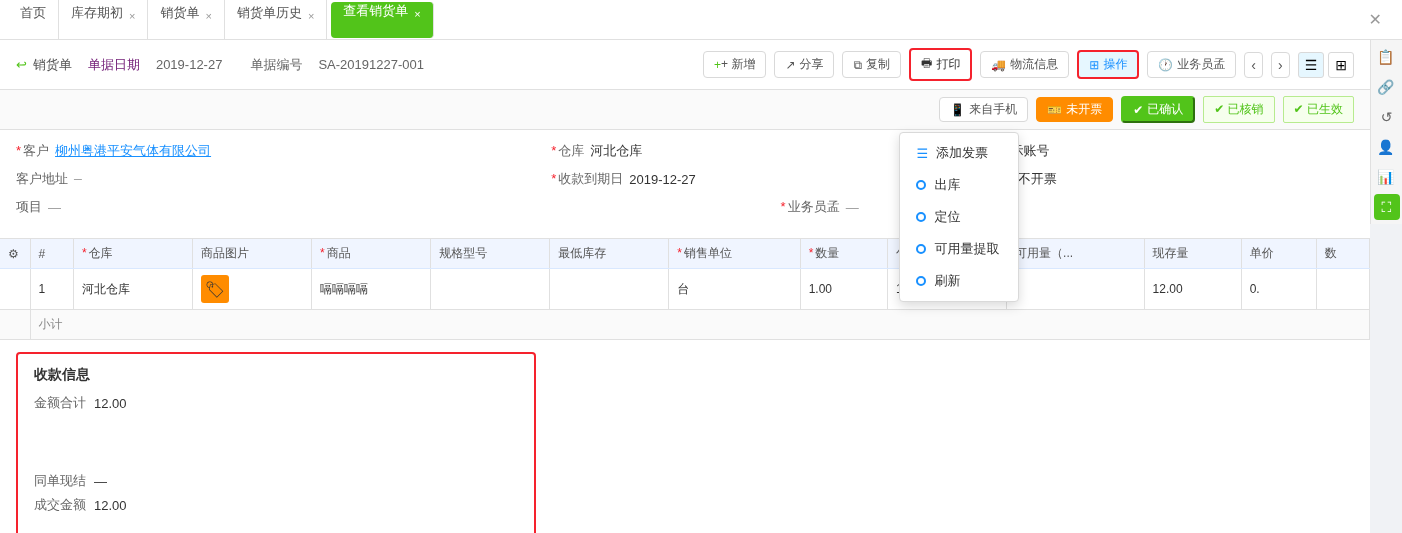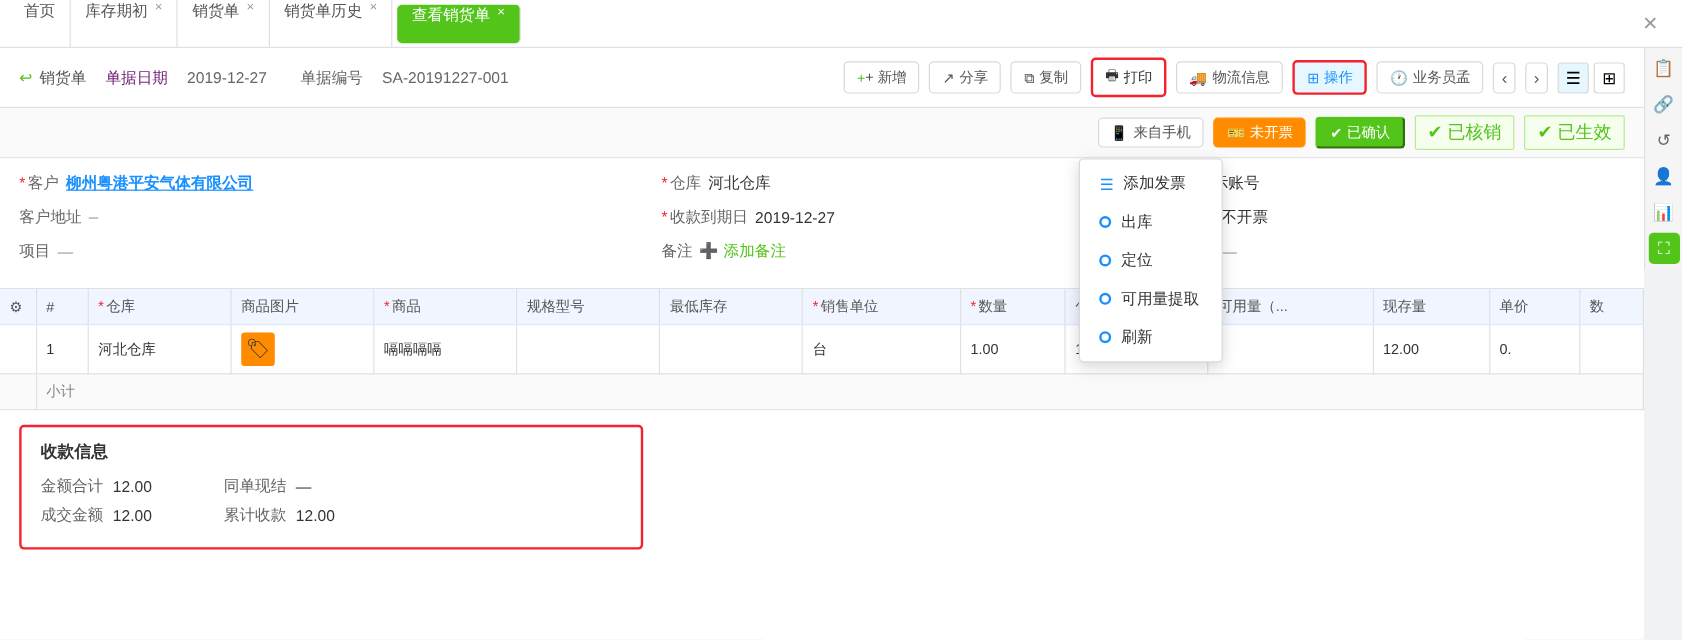--- a/index.html
+++ b/index.html
@@ -5,21 +5,21 @@
     * { box-sizing: border-box; margin: 0; padding: 0; }
     body { font-family: "Microsoft YaHei", "PingFang SC", sans-serif; font-size: 13px; background: #f0f2f5; color: #333; }
 
     
     .tab-bar {
       display: flex; align-items: center; background: #fff;
       border-bottom: 1px solid #e0e0e0; height: 40px; padding: 0 8px;
       position: relative;
     }
     .tab-item {
-      display: flex; align-items: flex-start; padding: 0 12px; height: 40px;
+      display: flex; align-items: flex-end; padding: 18px 12px; height: 40px;
       cursor: pointer; font-size: 13px; color: #555; border-right: 1px solid #e0e0e0;
     }
     .tab-item .tab-close {
       margin-left: 6px; font-size: 11px; color: #999; cursor: pointer;
     }
     .tab-item.highlight {
       background: #52c41a; color: #fff; border-radius: 4px; margin: 4px 4px;
       height: 32px; font-weight: 500;
     }
     .tab-item.highlight .tab-close { color: #fff; }
@@ -48,21 +48,21 @@
     }
     .btn-print {
       border: 2px solid #f5222d; color: #333;
     }
     .btn-operations {
       background: #e6f7ff; border-color: #1890ff; color: #1890ff;
       border: 2px solid #f5222d;
     }
     .btn-status {
       background: #fff; border: 1px solid #d9d9d9; border-radius: 2px;
-      padding: 4px 10px; cursor: pointer; font-size: 15px;
+      padding: 4px 10px; cursor: pointer; font-size: 12px;
     }
     .btn-status.green { background: #f6ffed; border-color: #b7eb8f; color: #52c41a; }
     .btn-nav { padding: 4px 6px; cursor: pointer; font-size: 14px; color: #555; background: #fff; border: 1px solid #d9d9d9; border-radius: 4px; }
     .view-toggle { display: flex; gap: 4px; }
     .view-toggle .vt-btn { padding: 4px 6px; cursor: pointer; border: 1px solid #d9d9d9; background: #fff; border-radius: 3px; font-size: 14px; }
     .view-toggle .vt-btn.active { background: #e6f7ff; }
 
     
     .secondary-toolbar {
       display: flex; align-items: center; justify-content: flex-end;
@@ -85,21 +85,21 @@
     .form-field {
       display: flex; align-items: center; flex: 1; min-width: 0; text-align: center;
     }
     .form-label {
       color: #666; font-size: 13px; white-space: nowrap; margin-right: 6px;
     }
     .form-label.required::before { content: '*'; color: #f5222d; margin-right: 2px; }
     .form-value {
       color: #333; font-size: 13px;
     }
-    .form-value.link { color: #1890ff; text-decoration: underline; cursor: pointer; font-weight: bold; }
+    .form-value.link { color: #1890ff; text-decoration: underline; cursor: pointer; }
     .field-dash { color: #999; }
 
     
     .data-table-wrap {
       border-top: 1px solid #e0e0e0; overflow-x: auto;
     }
     .data-table {
       width: 100%; border-collapse: collapse; font-size: 12px;
     }
     .data-table th {
@@ -116,21 +116,21 @@
     .data-table tr.subtotal td { background: #fafafa; color: #888; }
     .col-gear { width: 30px; text-align: center; }
     .product-img { width: 28px; height: 28px; background: #ff8c00; display: inline-block; border-radius: 3px; vertical-align: middle; position: relative; }
     .product-img::after { content: '🏷'; font-size: 16px; position: absolute; top: 50%; left: 50%; transform: translate(-50%,-50%); }
 
     
     .bottom-info {
       margin: 12px 16px; border: 2px solid #f5222d; border-radius: 4px; padding: 12px 16px; background: #fff; max-width: 520px;
     }
     .bottom-info-title { font-weight: bold; font-size: 14px; margin-bottom: 10px; color: #333; }
-    .info-row { display: flex; gap: 60px; margin-bottom: 6px; }
+    .info-row { display: flex; gap: 60px; margin-bottom: 6px; flex-direction: column; }
     .info-item { display: flex; align-items: center; gap: 8px; font-size: 13px; color: #666; }
     .info-item .val { color: #333; }
     .info-item .val.red { color: #f5222d; }
 
     
     .right-sidebar {
       position: absolute; right: 0; top: 40px; width: 32px;
       background: #f5f5f5; border-left: 1px solid #e0e0e0;
       display: flex; flex-direction: column; align-items: center;
       padding: 4px 0; gap: 4px;
@@ -315,27 +315,20 @@
         </div>
         <div class="form-field" style="flex:1.5;">
           <span class="form-label required">票据类型</span>
           <span class="form-value">不开票</span>
         </div>
       </div>
       <div class="form-row">
         <div class="form-field" style="flex:2;">
           <span class="form-label">项目</span>
           <span class="form-value field-dash">—</span>
-        </div>
-        <div class="form-field" style="flex:1.5;">
-          <span class="form-label">备注</span>
-          <span class="form-value" style="color:#52c41a; cursor:pointer;">
-            <span>➕</span>
-            <span>添加备注</span>
-          </span>
         </div>
         <div class="form-field" style="flex:1.5;">
           <span class="form-label required">业务员孟</span>
           <span class="form-value field-dash">—</span>
         </div>
       </div>
     </div>
 
     <div class="data-table-wrap">
       <table class="data-table">

